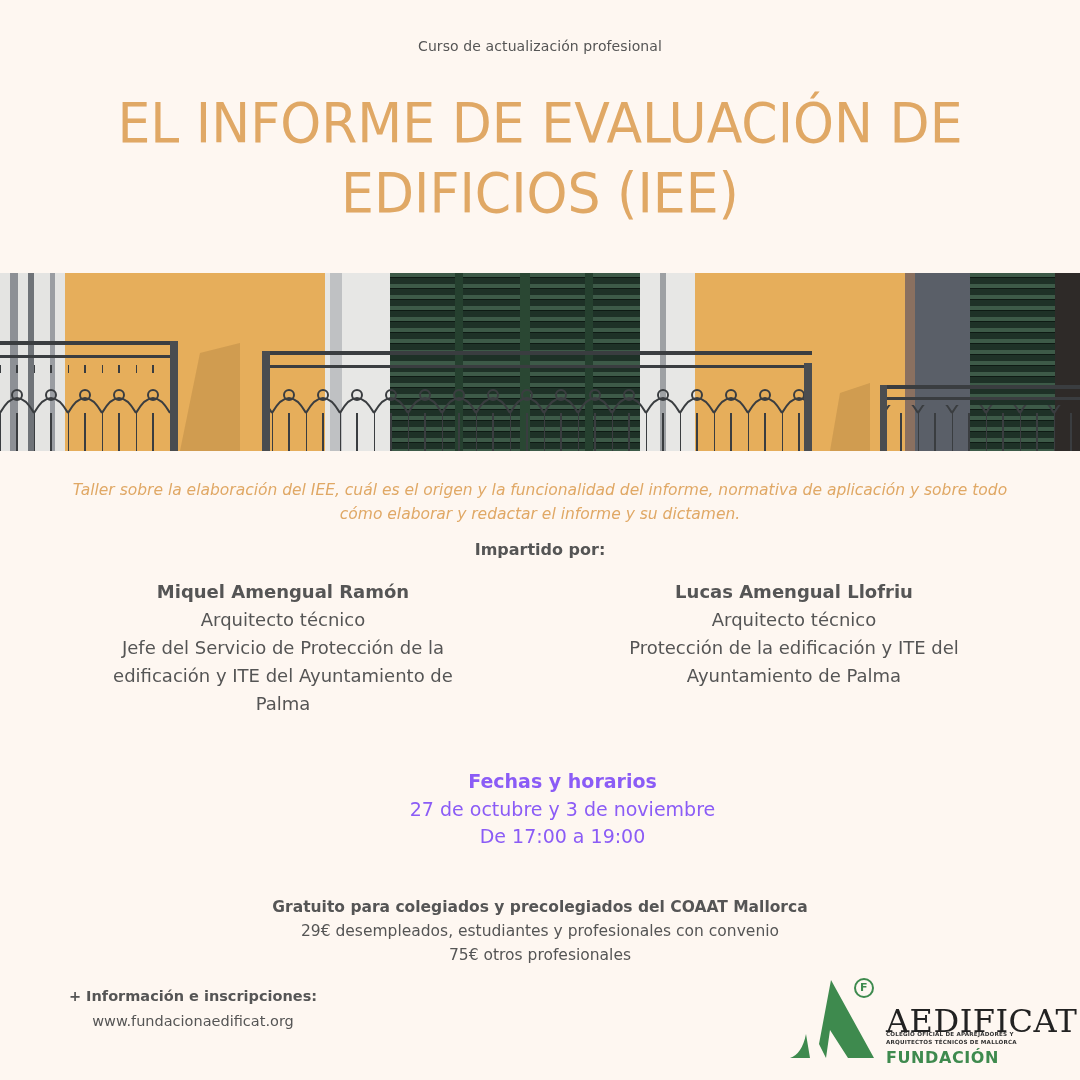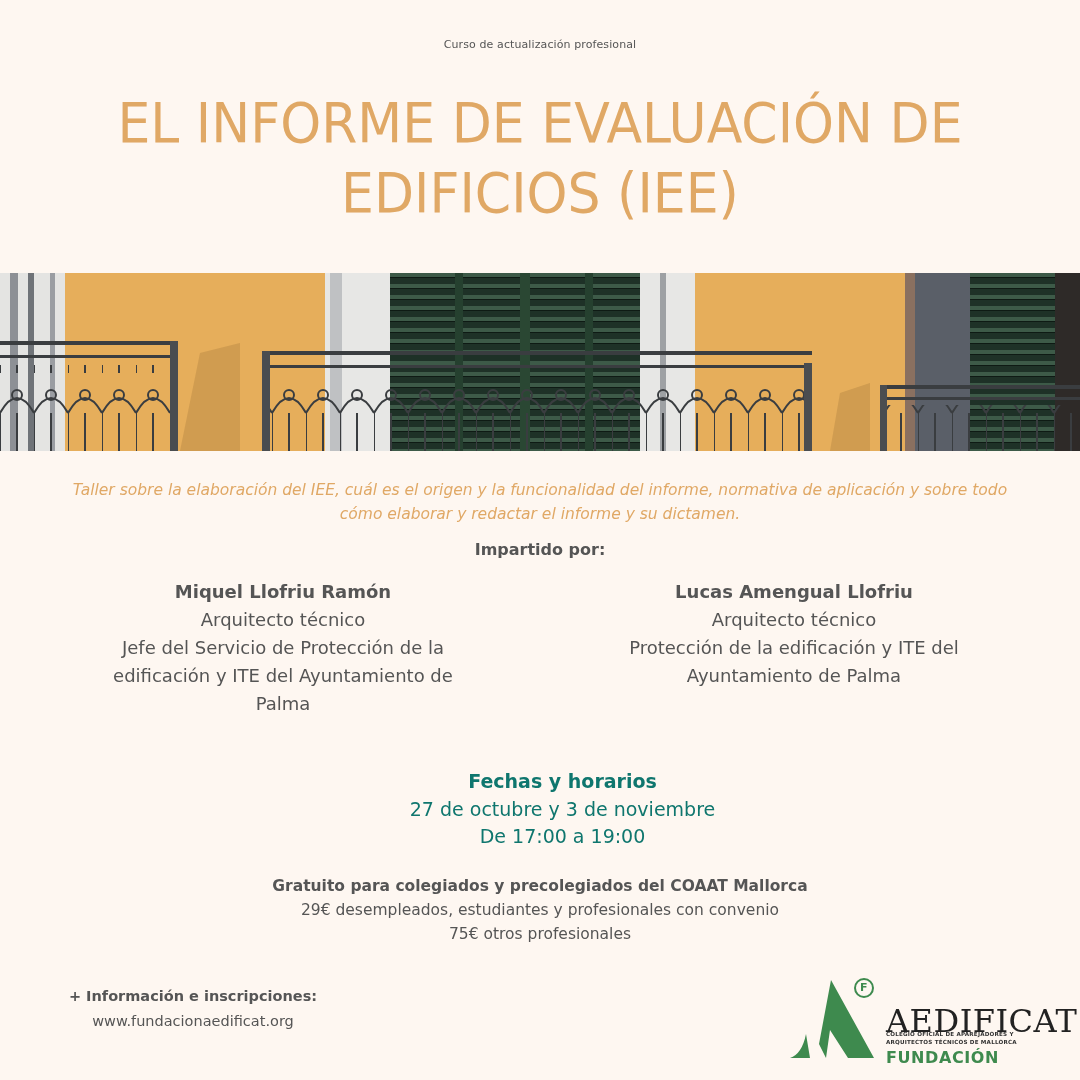--- a/index.html
+++ b/index.html
@@ -6,21 +6,21 @@
   html, body { width: 1080px; height: 1080px; overflow: hidden; }
   body {
     background: #FEF7F1;
     font-family: "DejaVu Sans", "Liberation Sans", sans-serif;
     color: #555555;
     position: relative;
   }
   .abs { position: absolute; }
   .center { text-align: center; left: 0; right: 0; }
 
-  #subtitle { top: 38px; font-size: 11px; color: #555; letter-spacing: 0.1px; }
+  #subtitle { top: 38px; font-size: 14px; color: #555; letter-spacing: 0.1px; }
 
   #title {
     top: 88px;
     font-family: "DejaVu Sans", sans-serif;
     font-size: 56px;
     line-height: 70px;
     color: #E0A865;
     letter-spacing: 0px;
     font-weight: normal;
     transform: scaleX(0.93);
@@ -48,25 +48,25 @@
     top: 578px; width: 400px;
     text-align: center;
     font-size: 18px;
     line-height: 28px;
     color: #555;
   }
   .speaker .name { font-weight: bold; font-size: 18px; }
   #speaker-1 { left: 83px; }
   #speaker-2 { left: 594px; }
 
-  #schedule { top: 768px; font-size: 19px; line-height: 27.5px; color: #0f766e; margin-left: 45px; }
+  #schedule { top: 768px; font-size: 19px; line-height: 27.5px; color: #8b5cf6; margin-left: 45px; }
   #schedule .head { font-weight: bold; }
 
   #pricing { top: 874px; font-size: 15.5px; line-height: 24px; color: #555; }
-  #pricing .head { font-weight: bold; }
+  #pricing .head { font-weight: bold; margin-top: 21px; }
 
   #contact {
     top: 984px; left: 68px; width: 250px;
     text-align: center;
     font-size: 14.5px; line-height: 25px; color: #555;
   }
   #contact .head { font-weight: bold; text-align: center; }
 
   #logo { top: 972px; left: 786px; width: 240px; height: 92px; }
   #logo .wordmark {
@@ -157,21 +157,21 @@
 </div>
 
 <div id="description" class="abs center">
   <div>Taller sobre la elaboración del IEE, cuál es el origen y la funcionalidad del informe, normativa de aplicación y sobre todo</div>
   <div>cómo elaborar y redactar el informe y su dictamen.</div>
 </div>
 
 <div id="taught-heading" class="abs center">Impartido por:</div>
 
 <div id="speaker-1" class="abs speaker">
-  <div class="name">Miquel Llofriu Ramón</div>
+  <div class="name">Miquel Amengual Ramón</div>
   <div>Arquitecto técnico</div>
   <div>Jefe del Servicio de Protección de la</div>
   <div>edificación y ITE del Ayuntamiento de</div>
   <div>Palma</div>
 </div>
 
 <div id="speaker-2" class="abs speaker">
   <div class="name">Lucas Amengual Llofriu</div>
   <div>Arquitecto técnico</div>
   <div>Protección de la edificación y ITE del</div>

